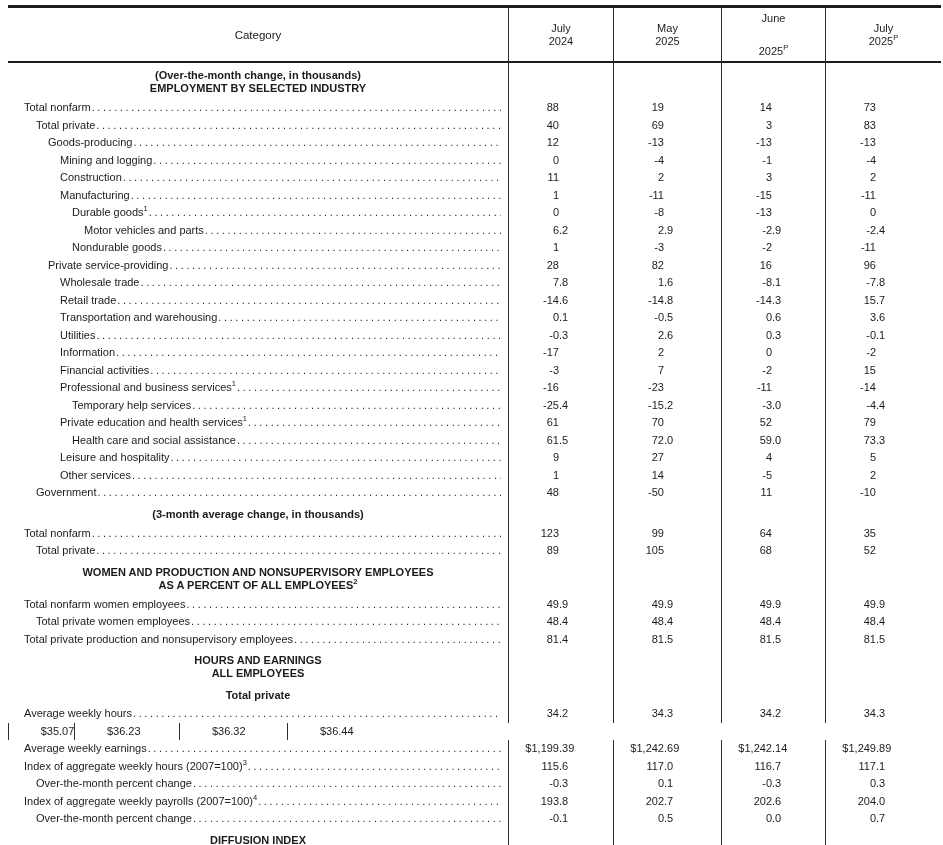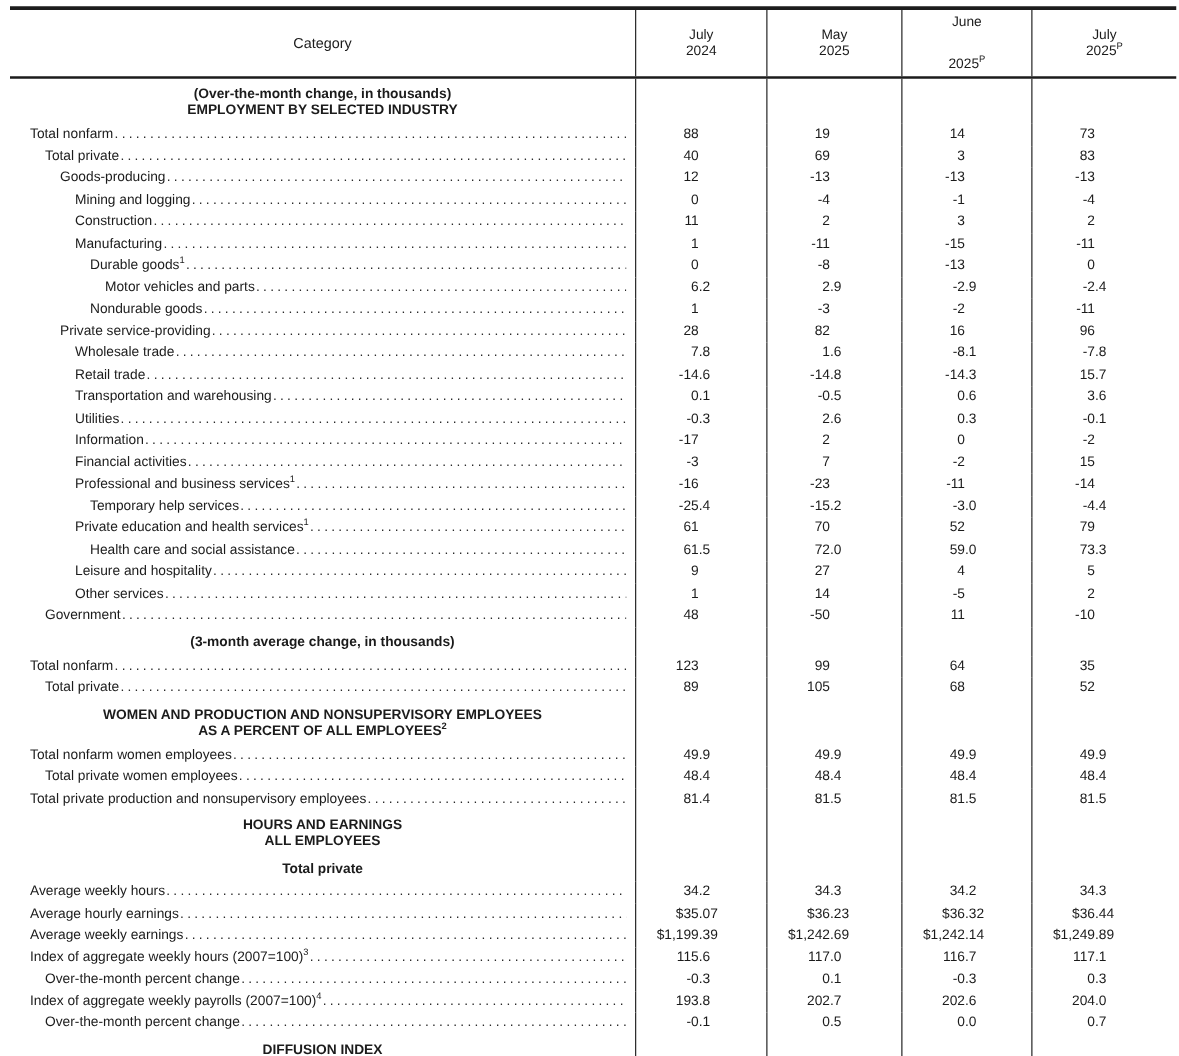--- a/index.html
+++ b/index.html
@@ -870,24 +870,20 @@
           <div class="val">
             <span class="vi">34</span>
             <span class="vd">.2</span>
           </div>
           <div class="val">
             <span class="vi">34</span>
             <span class="vd">.3</span>
           </div>
         </div>
         <div class="row">
-          <div class="cat">
-            <span class="lab" style="padding-left: 16px;">Average hourly earnings</span>
-            <span class="leader"></span>
-          </div>
           <div class="val">
             <span class="vi">$35</span>
             <span class="vd">.07</span>
           </div>
           <div class="val">
             <span class="vi">$36</span>
             <span class="vd">.23</span>
           </div>
           <div class="val">
             <span class="vi">$36</span>

